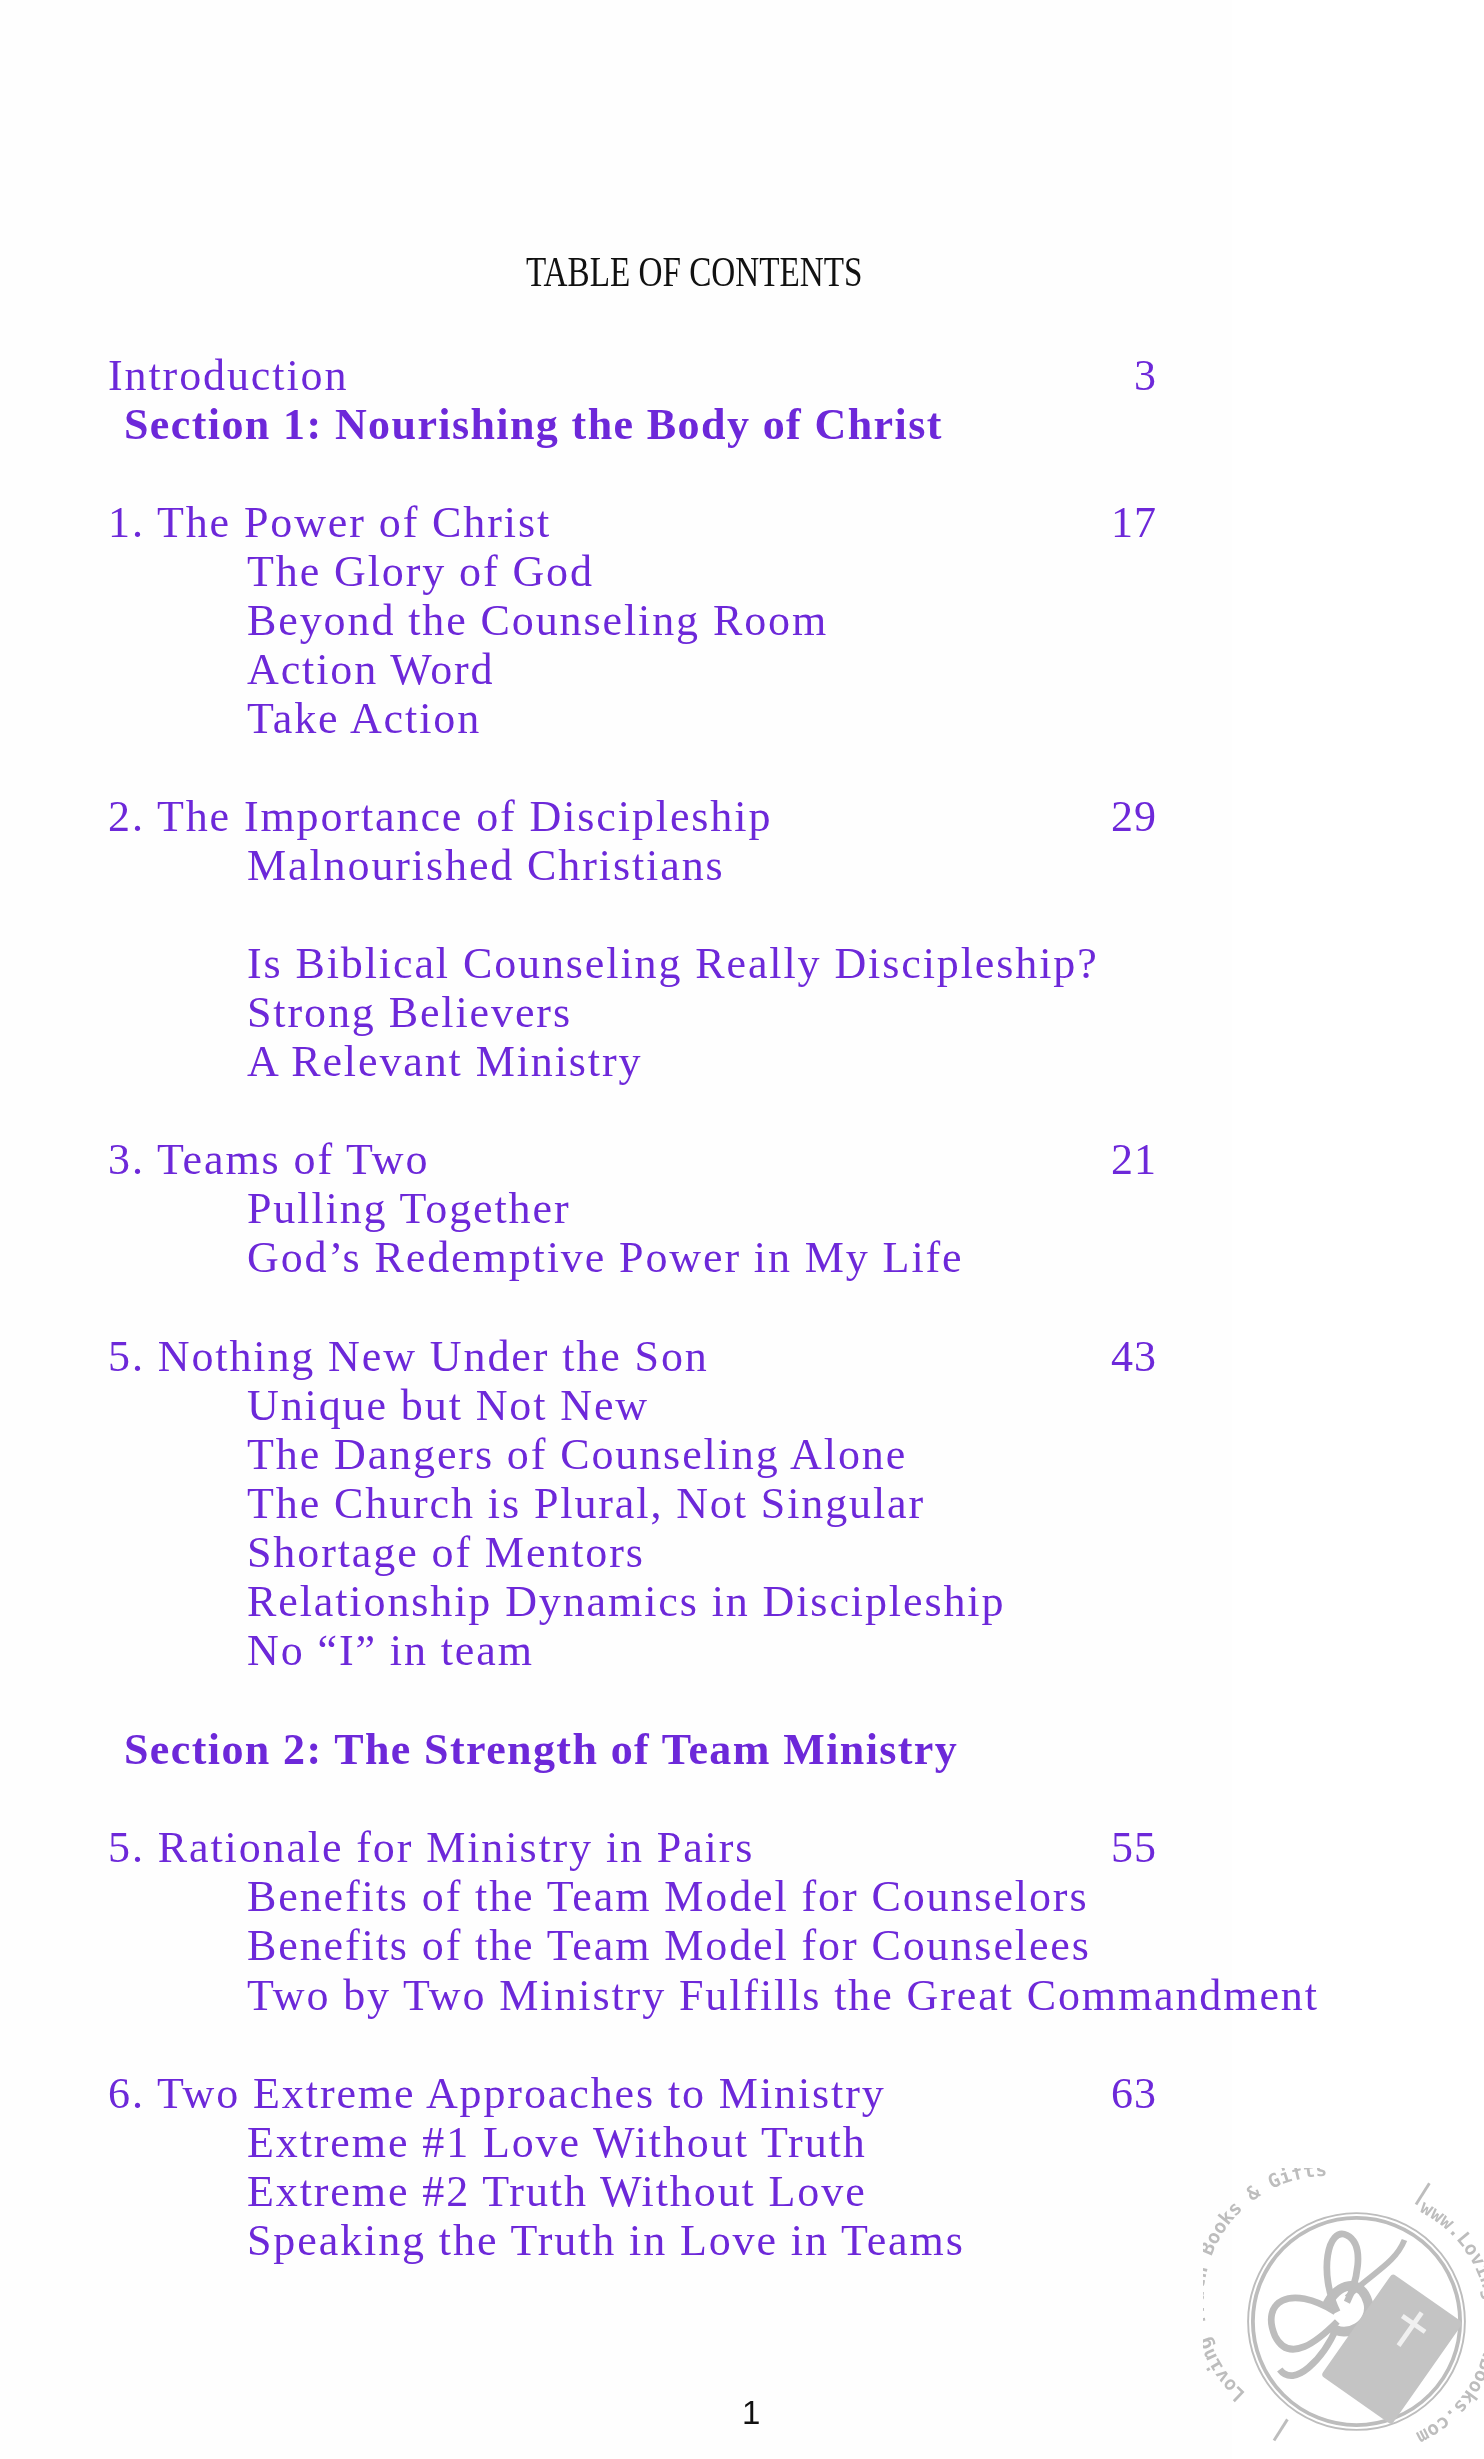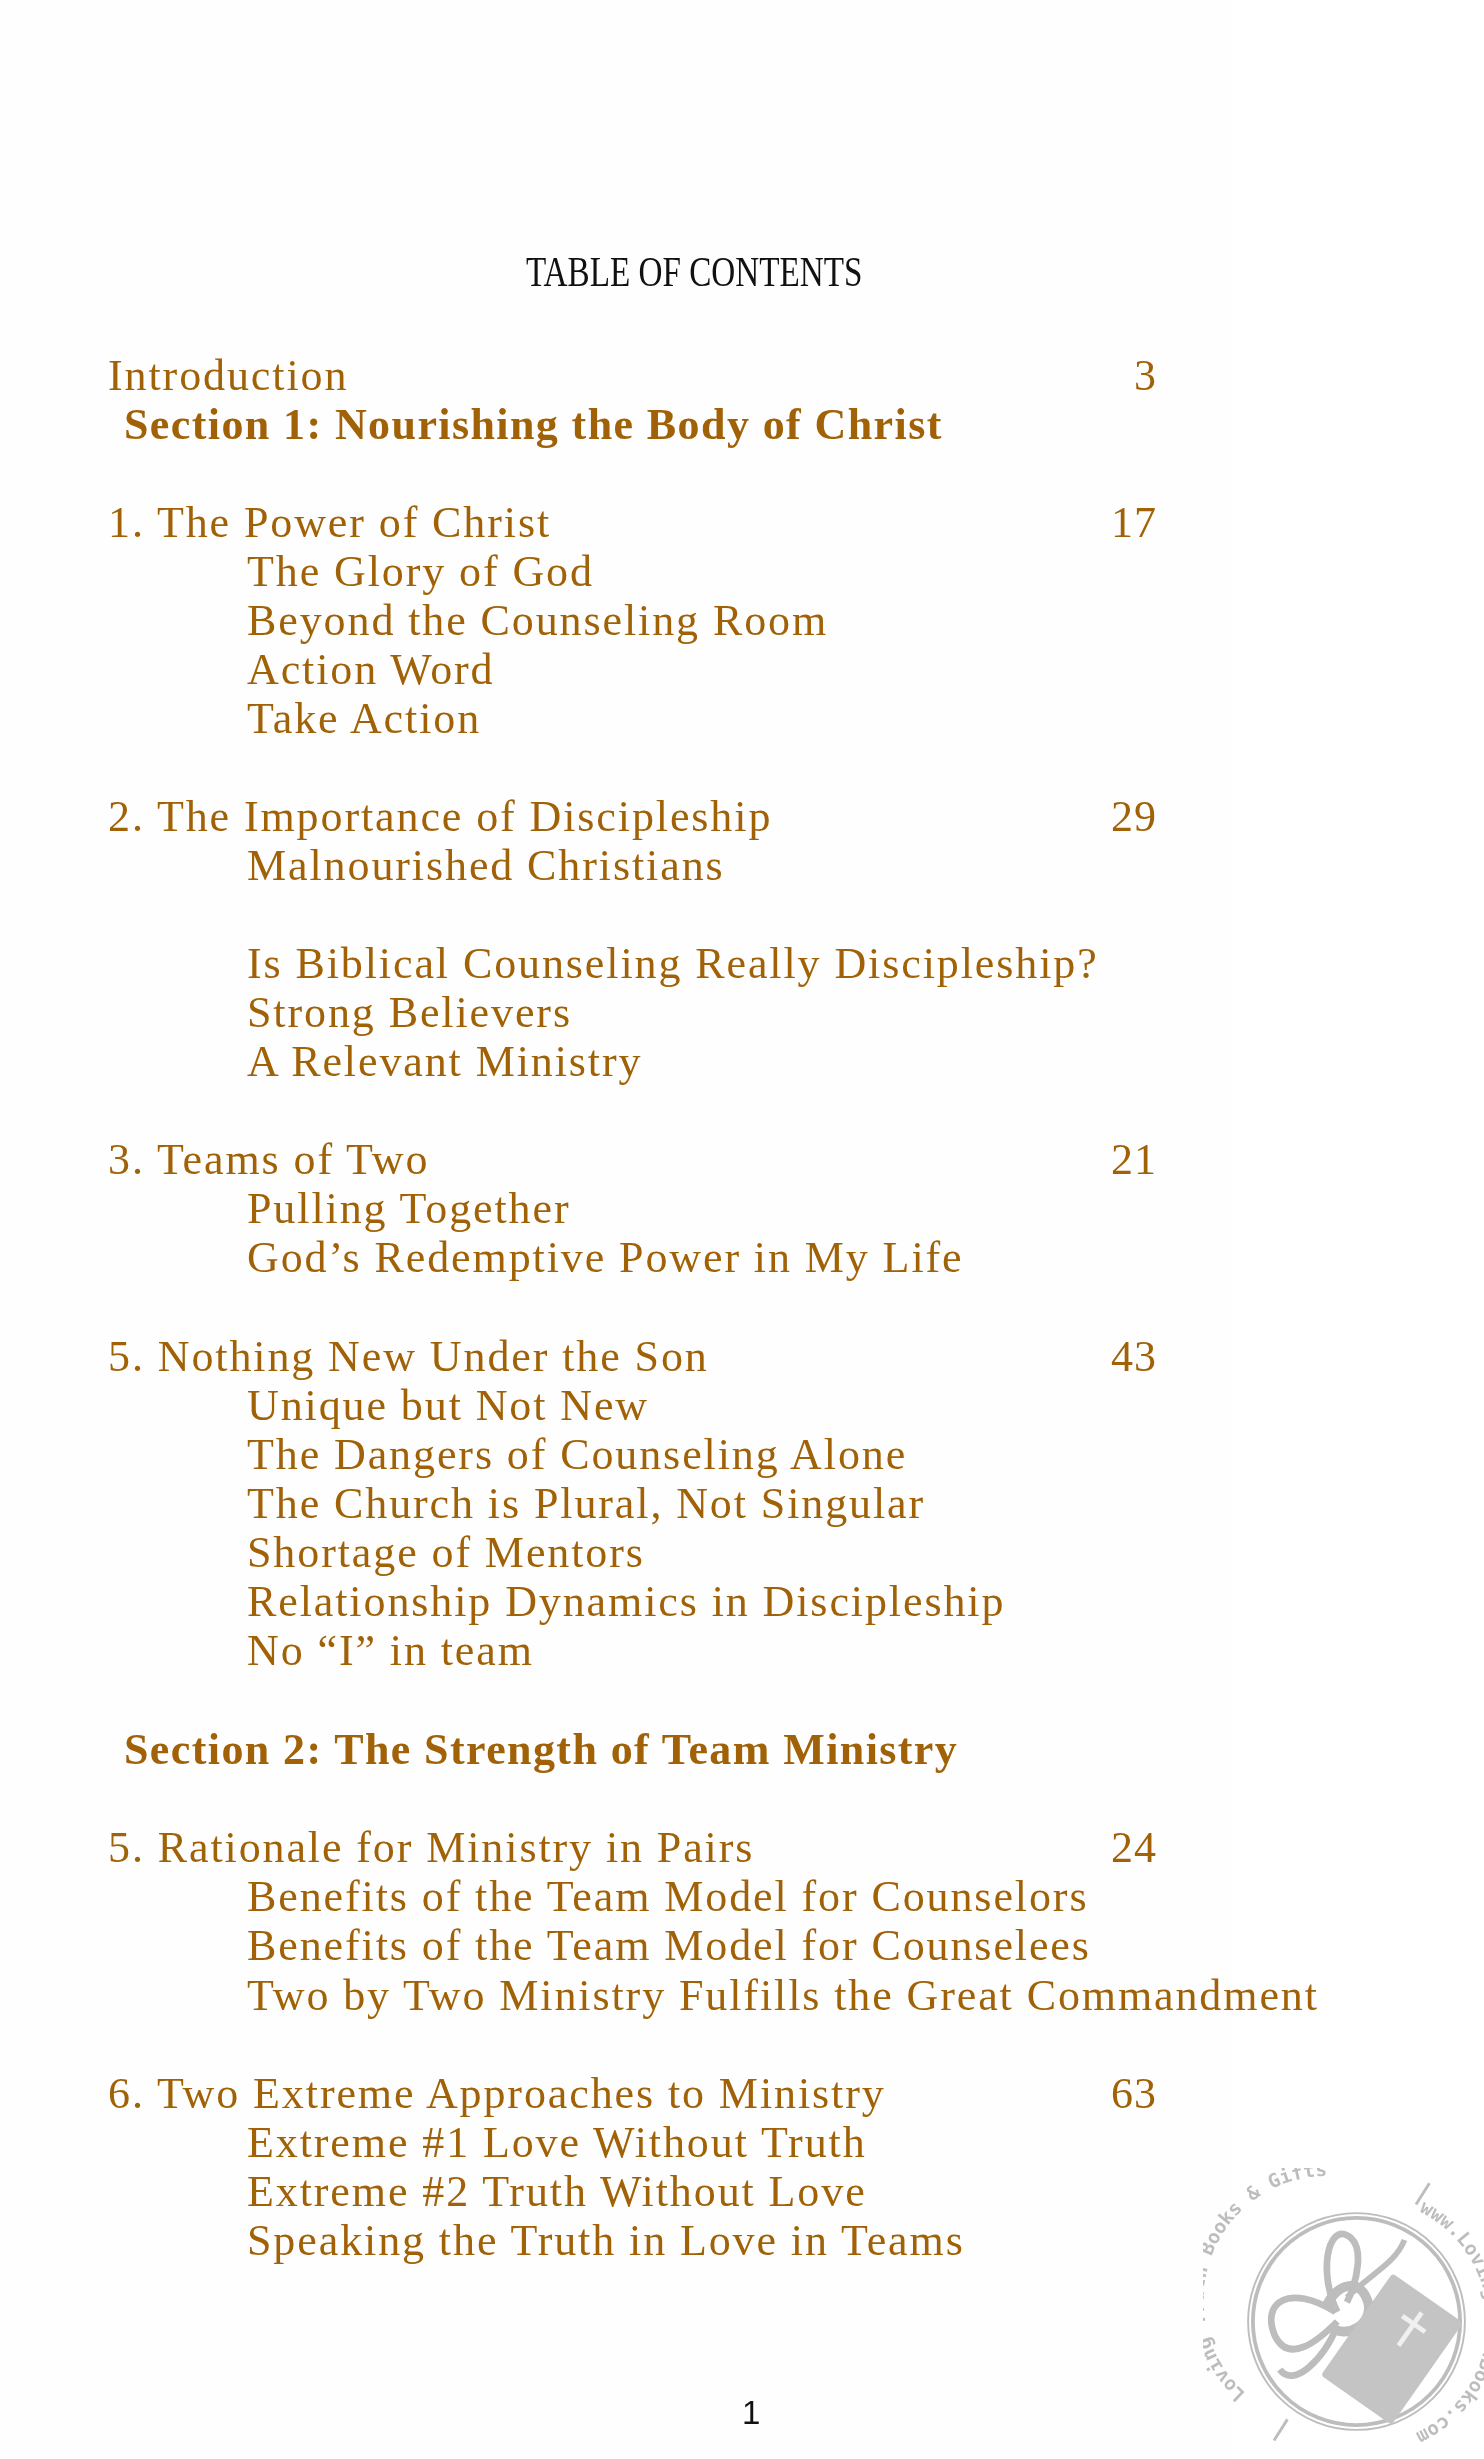--- a/index.html
+++ b/index.html
@@ -4,21 +4,21 @@
 <style>
   html, body { margin: 0; padding: 0; background: #ffffff; }
   body { width: 1484px; height: 2459px; position: relative; overflow: hidden; }
   .page { position: absolute; left: 0; top: 0; width: 1232px; height: 2459px; background: #fefefe; }
   .ln {
     position: absolute;
     font-family: "Liberation Serif", "DejaVu Serif", serif;
     font-size: 44px;
     line-height: 44px;
     letter-spacing: 1.9px;
-    color: #a16207;
+    color: #6d28d9;
     white-space: nowrap;
   }
   .chap { left: 108px; }
   .sub { left: 247px; }
   .bold { font-weight: bold; letter-spacing: 1.4px; left: 124px; }
   .pg { right: 75px; text-align: right; letter-spacing: 1px; }
   .title {
     position: absolute;
     left: 526px; top: 251px;
     font-family: "Liberation Serif", "DejaVu Serif", serif;
@@ -73,21 +73,21 @@
   <div class="ln sub" style="top:1384px">Unique but Not New</div>
   <div class="ln sub" style="top:1433px">The Dangers of Counseling Alone</div>
   <div class="ln sub" style="top:1482px">The Church is Plural, Not Singular</div>
   <div class="ln sub" style="top:1531px">Shortage of Mentors</div>
   <div class="ln sub" style="top:1580px">Relationship Dynamics in Discipleship</div>
   <div class="ln sub" style="top:1629px">No “I” in team</div>
 
   <div class="ln bold" style="top:1728px">Section 2: The Strength of Team Ministry</div>
 
   <div class="ln chap" style="top:1826px">5. Rationale for Ministry in Pairs</div>
-  <div class="ln pg" style="top:1826px">24</div>
+  <div class="ln pg" style="top:1826px">55</div>
   <div class="ln sub" style="top:1875px">Benefits of the Team Model for Counselors</div>
   <div class="ln sub" style="top:1924px">Benefits of the Team Model for Counselees</div>
   <div class="ln sub" style="top:1974px">Two by Two Ministry Fulfills the Great Commandment</div>
 
   <div class="ln chap" style="top:2072px">6. Two Extreme Approaches to Ministry</div>
   <div class="ln pg" style="top:2072px">63</div>
   <div class="ln sub" style="top:2121px">Extreme #1 Love Without Truth</div>
   <div class="ln sub" style="top:2170px">Extreme #2 Truth Without Love</div>
   <div class="ln sub" style="top:2219px">Speaking the Truth in Love in Teams</div>
 

